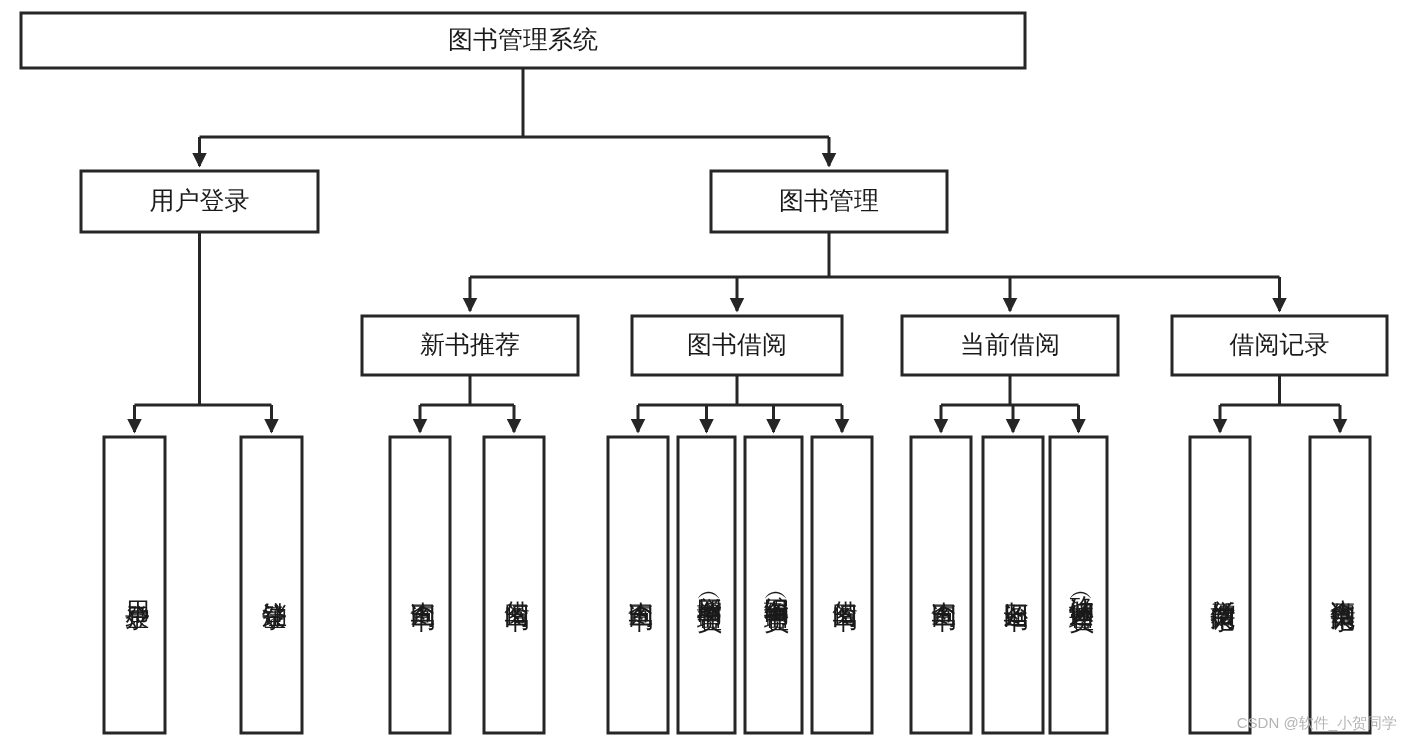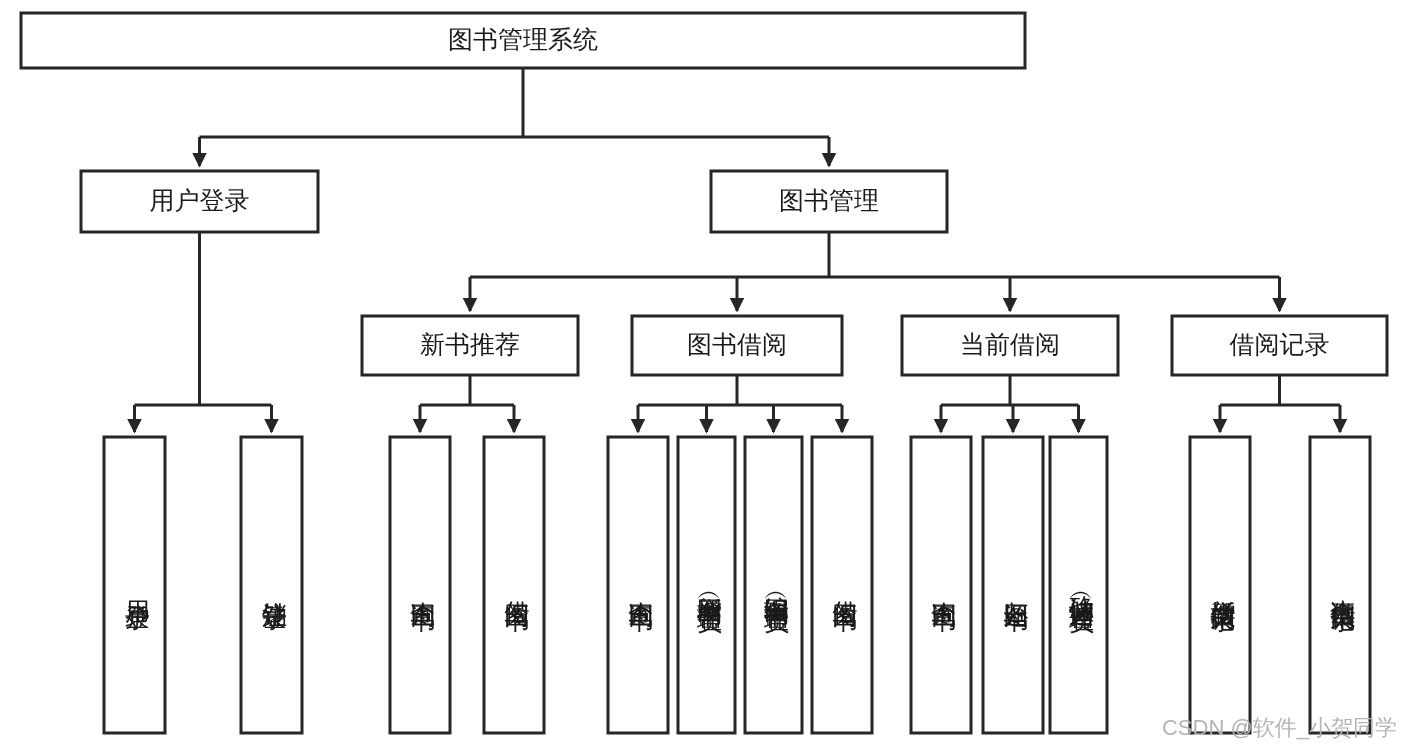--- a/index.html
+++ b/index.html
@@ -13,23 +13,23 @@
   .connector{stroke:#262626;stroke-width:3;fill:none;}
   .node-label{
     font-family:"Liberation Sans","DejaVu Sans",sans-serif;
     fill:#1a1a1a;
     text-anchor:middle;
     dominant-baseline:middle;
   }
   .label-h{font-size:25px;}
   .label-v{font-size:25px;writing-mode:vertical-rl;letter-spacing:2px;}
   .watermark{
-    position:absolute;right:8px;bottom:4px;
+    position:absolute;right:8px;bottom:14px;
     font-family:"Liberation Sans","DejaVu Sans",sans-serif;
-    font-size:22px;color:#b4b4b4;white-space:nowrap;
+    font-size:15px;color:#b4b4b4;white-space:nowrap;
     pointer-events:none;user-select:none;
   }
 </style>
 </head>
 <body>
 
 <svg id="diagram" viewBox="0 0 1405 747" xmlns="http://www.w3.org/2000/svg">
   <defs>
     <marker id="arrow" viewBox="0 0 10 10" refX="9" refY="5" markerWidth="5" markerHeight="5" orient="auto-start-reverse">
       <path d="M 0 0 L 10 5 L 0 10 z" fill="#262626"></path>

